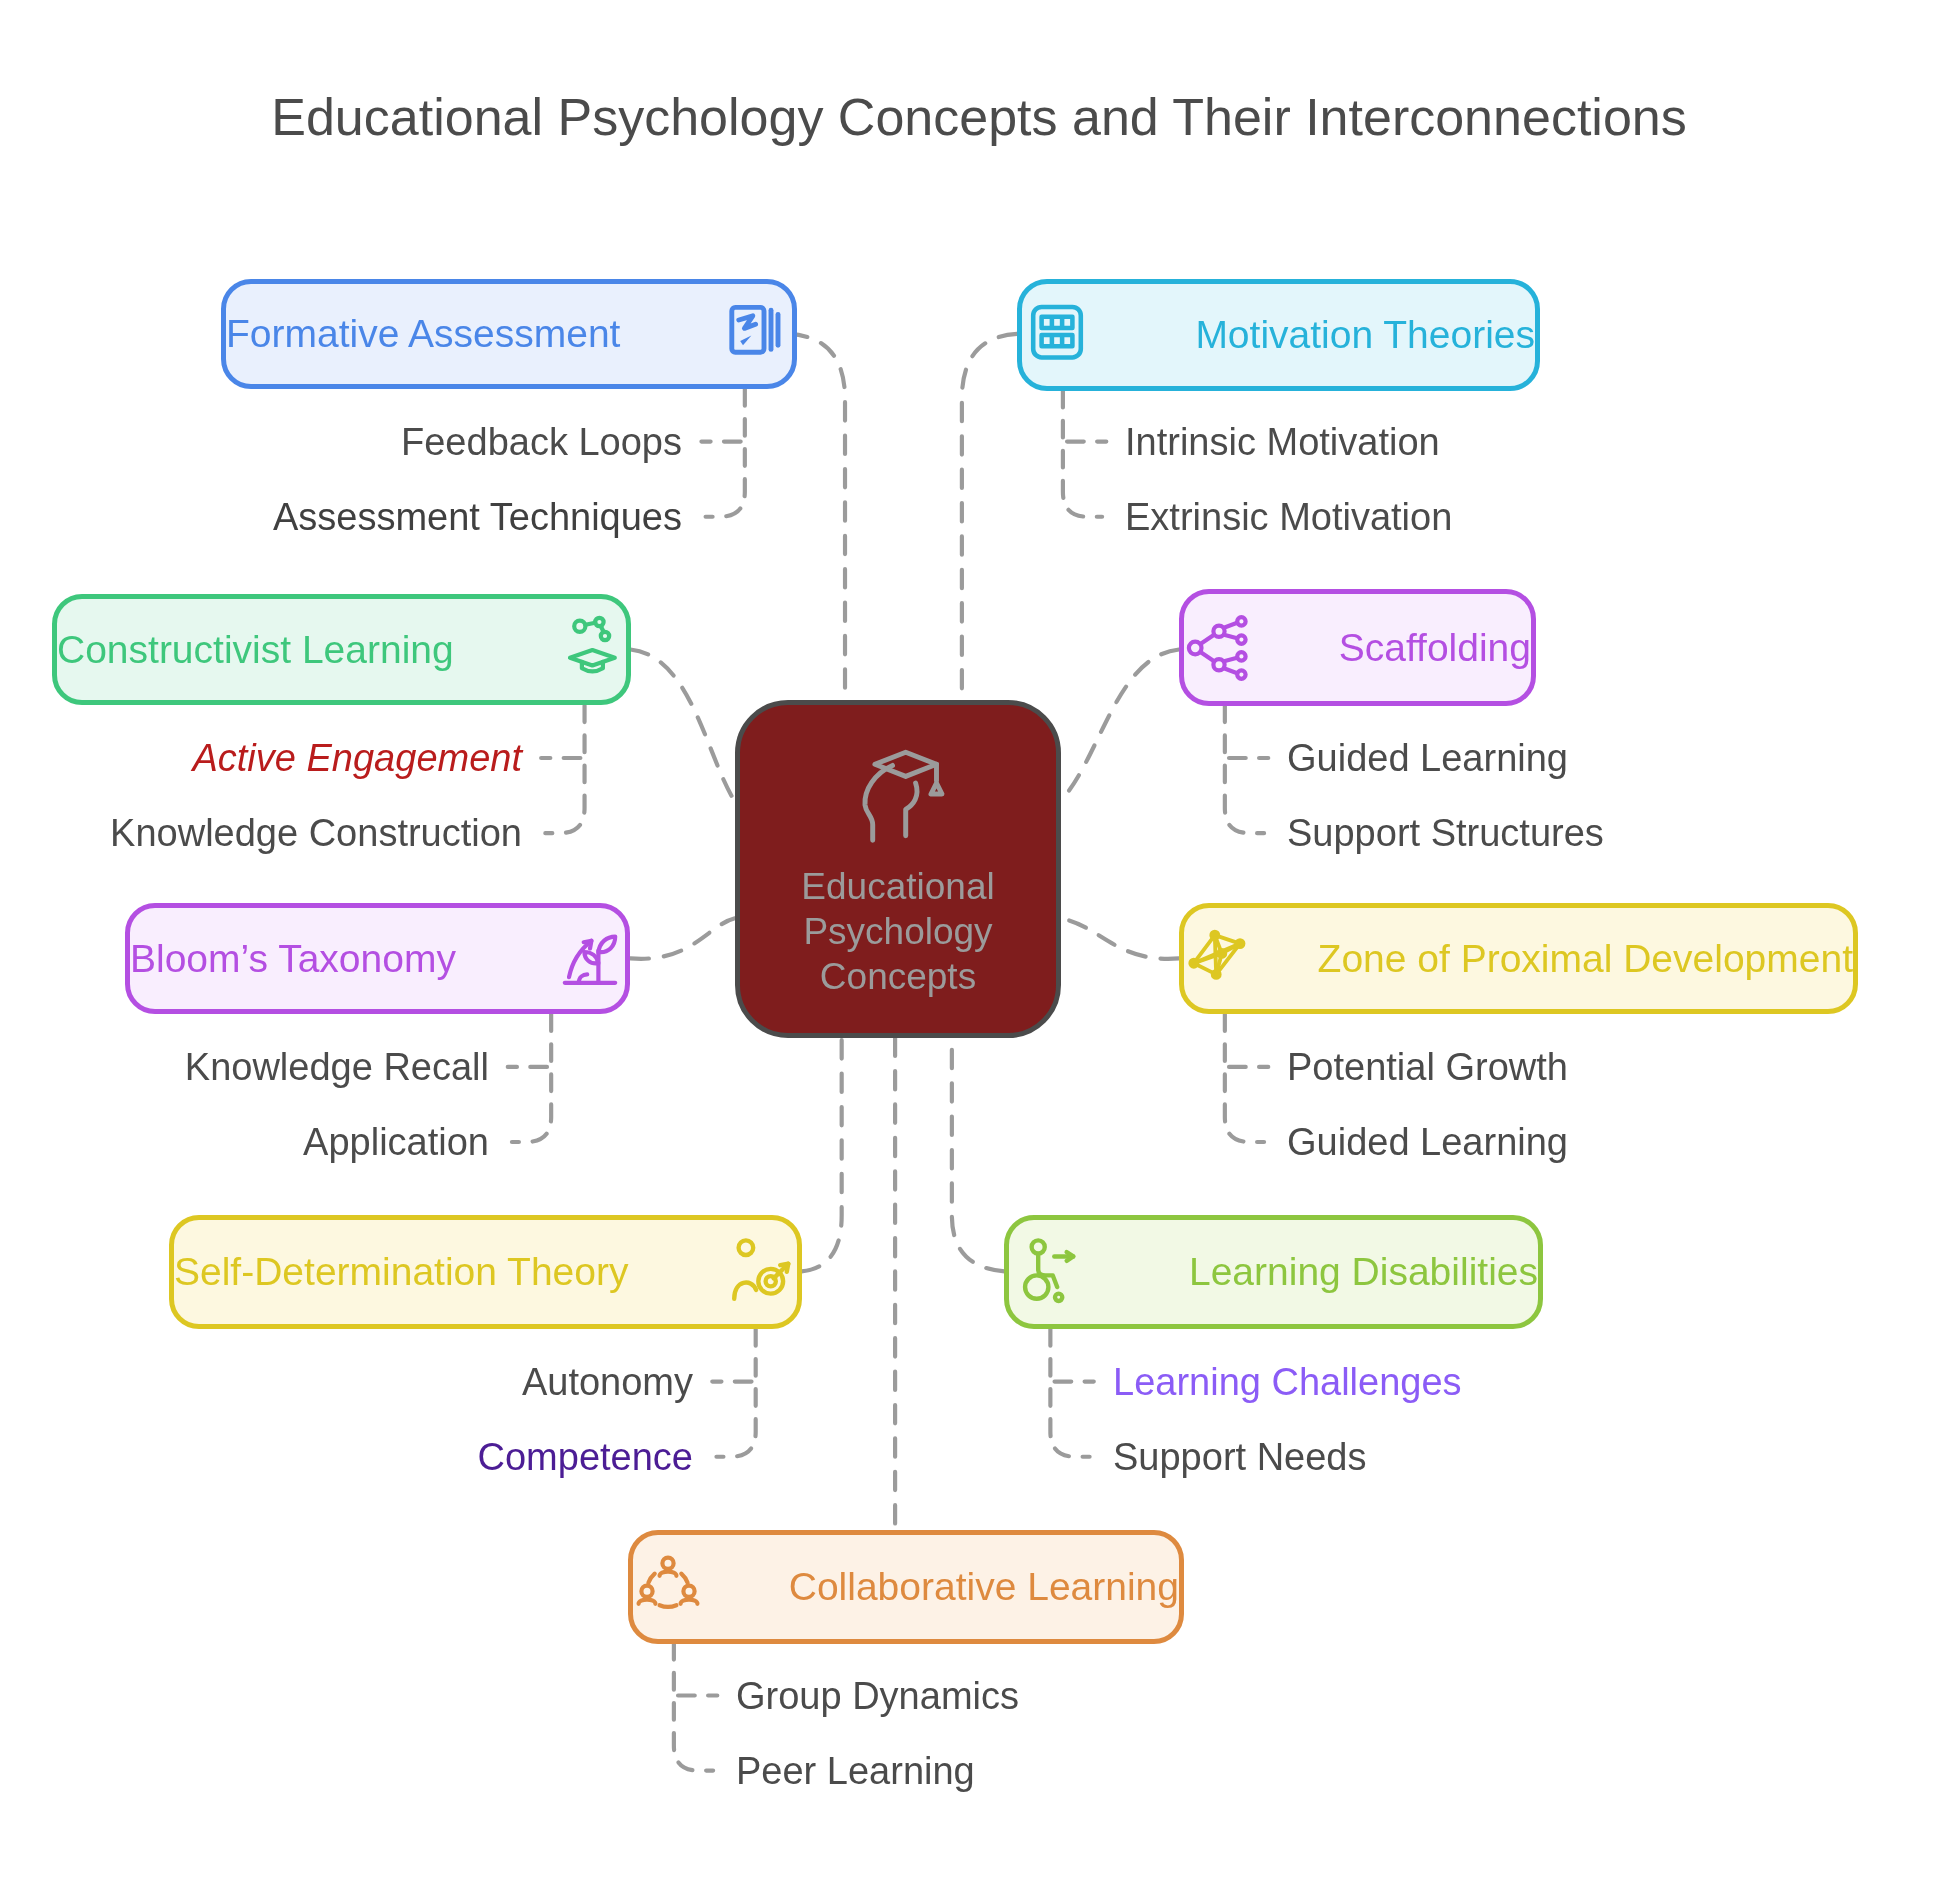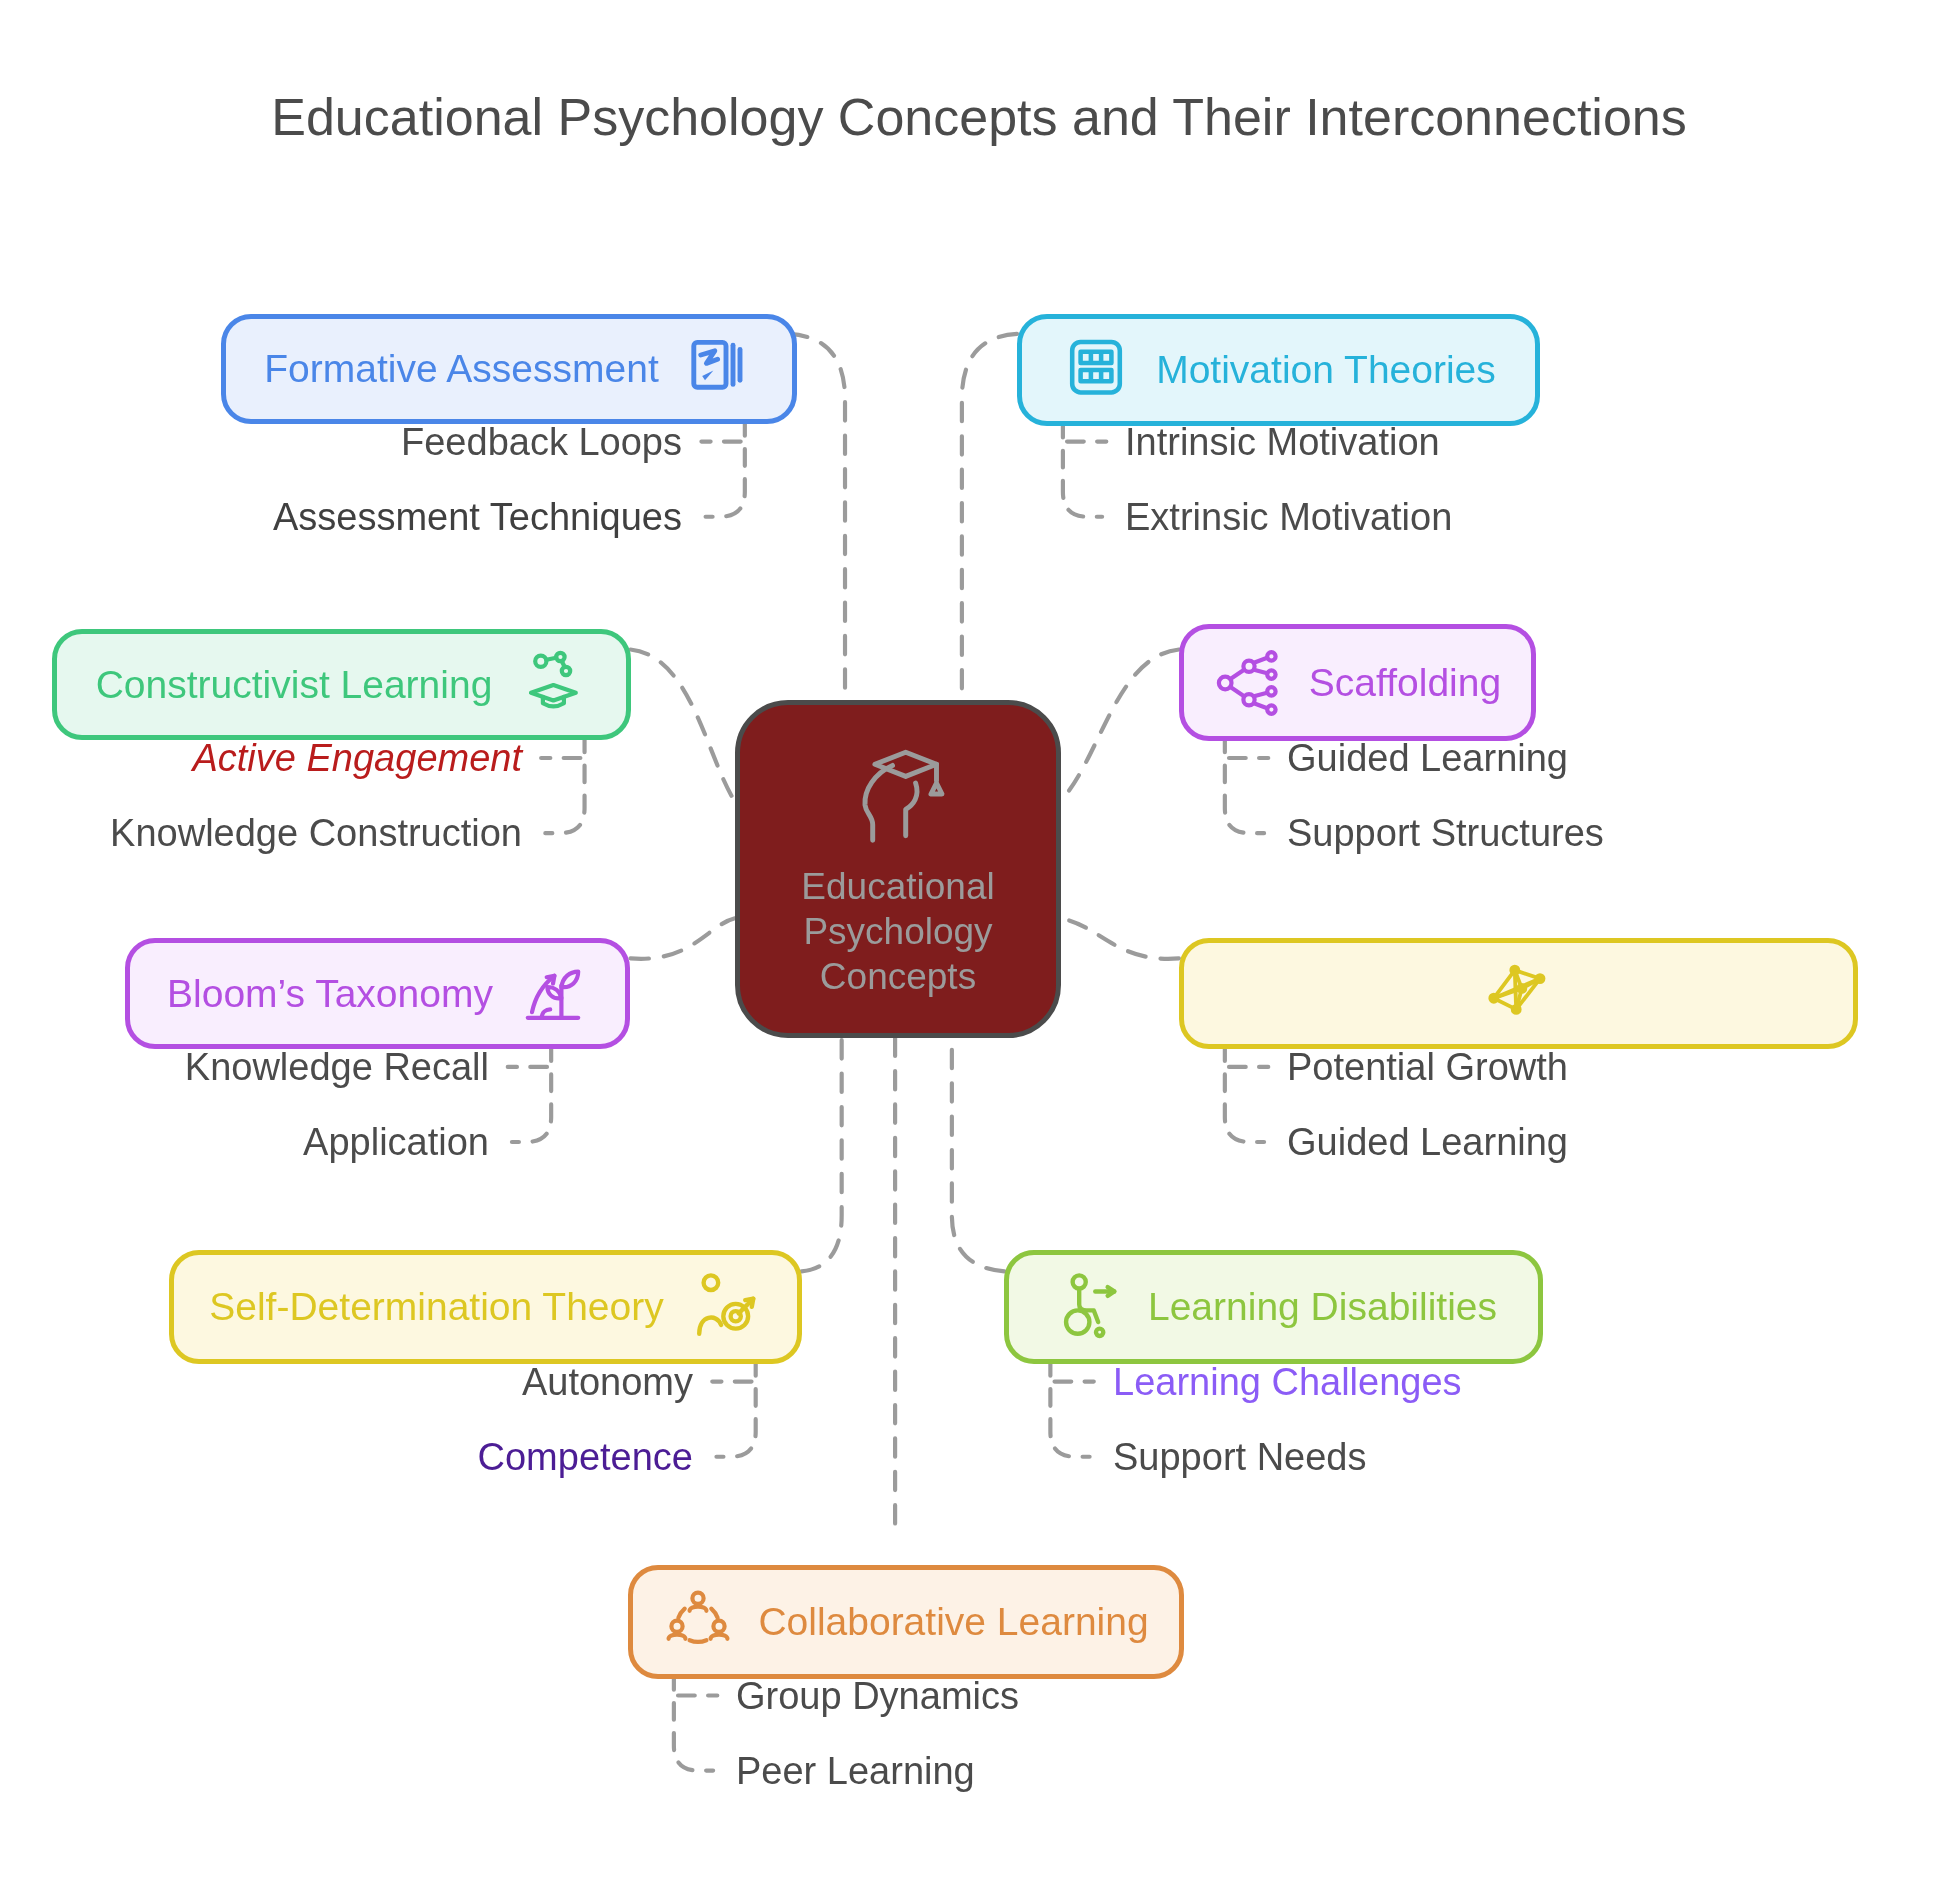--- a/index.html
+++ b/index.html
@@ -11,23 +11,23 @@
   .page-title{
     position:absolute;left:0;top:87px;width:100%;text-align:center;
     font-size:52px;color:#4b4b4b;letter-spacing:0px;
   }
   svg.connectors{position:absolute;left:0;top:0;width:1958px;height:1895px;}
   svg.connectors path{fill:none;stroke:var(--line);stroke-width:5px;stroke-linecap:round;}
   path.centerlink{stroke-dasharray:22 18;}
   path.elbow{stroke-dasharray:20 16;}
 
   .node{
-    position:absolute;display:flex;align-items:center;justify-content:center;gap:25px;
+    position:absolute;display:flex;align-items:center;justify-content:space-between;gap:25px;
     border:5px solid var(--c);background:var(--f);color:var(--c);
-    border-radius:30px;font-size:39px;white-space:nowrap;box-sizing:border-box;margin-top:35px;
+    border-radius:30px;font-size:39px;white-space:nowrap;box-sizing:border-box;
   }
   .node .icon{display:flex;flex:0 0 auto;}
   .node .icon svg{display:block;}
 
   #n-formative{left:221px;top:279px;width:576px;height:110px;}
   #n-motivation{left:1017px;top:279px;width:523px;height:112px;}
   #n-constructivist{left:52px;top:594px;width:579px;height:111px;}
   #n-scaffolding{left:1179px;top:589px;width:357px;height:117px;}
   #n-blooms{left:125px;top:903px;width:505px;height:111px;}
   #n-zpd{left:1179px;top:903px;width:679px;height:111px;}
@@ -202,20 +202,21 @@
           <line x1="14" y1="56" x2="46" y2="72"></line>
         <line x1="46" y1="72" x2="54" y2="42"></line>
           <line x1="80" y1="28" x2="14" y2="56"></line>
         <circle cx="44" cy="16" r="5" fill="currentColor"></circle>
           <circle cx="80" cy="28" r="5" fill="currentColor"></circle>
         <circle cx="14" cy="56" r="5" fill="currentColor"></circle>
           <circle cx="46" cy="72" r="5" fill="currentColor"></circle>
         <circle cx="54" cy="42" r="5" fill="currentColor"></circle>
       </svg>
     </span>
+    <span>Zone of Proximal Development</span>
   </div>
 
   <div class="node" id="n-sdt" style="--c: #ddc722; --f: #fdf8e0;">
     <span>Self-Determination Theory</span>
     <span class="icon">
       <svg width="73" height="73" viewBox="0 0 100 100" fill="none" stroke="currentColor" stroke-width="6" stroke-linecap="round" stroke-linejoin="round">
         <circle cx="30" cy="16" r="10"></circle>
         <path d="M14 86 C14 60 38 58 44 74"></path>
         <circle cx="64" cy="62" r="17"></circle>
         <circle cx="64" cy="62" r="7"></circle>

